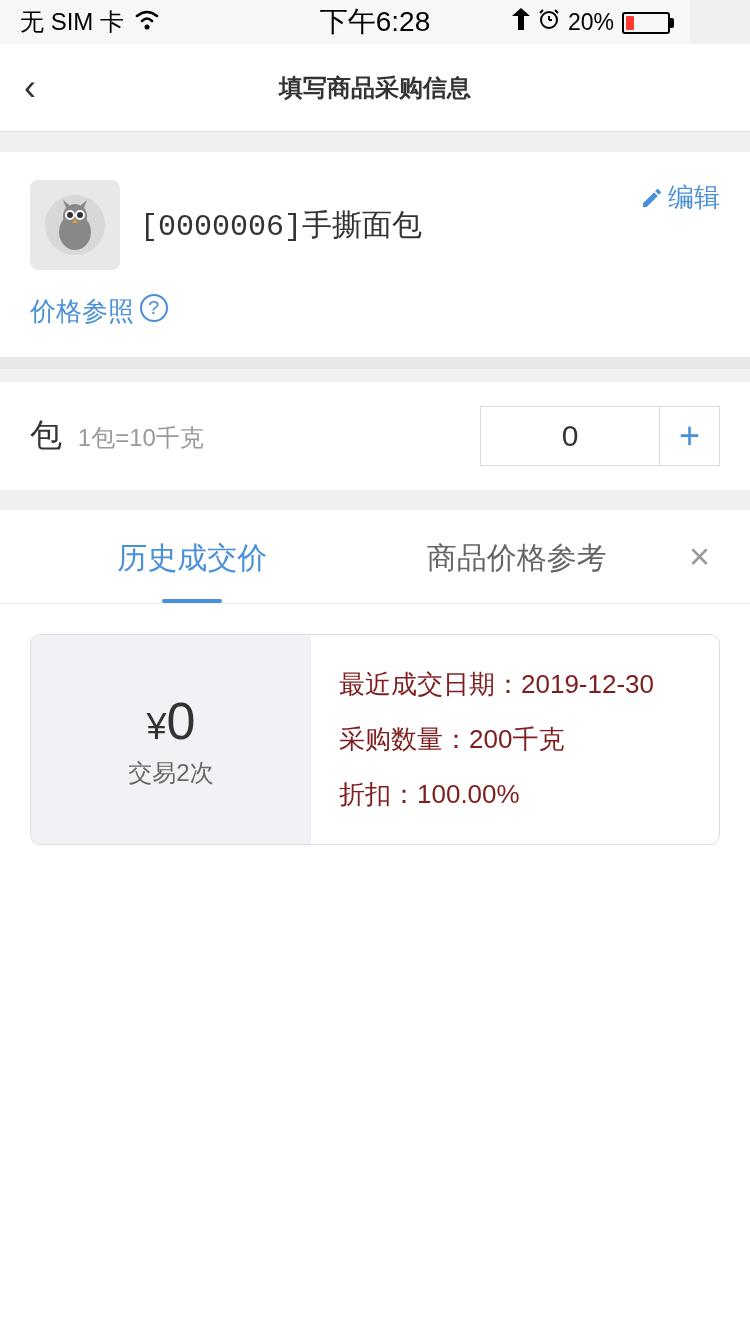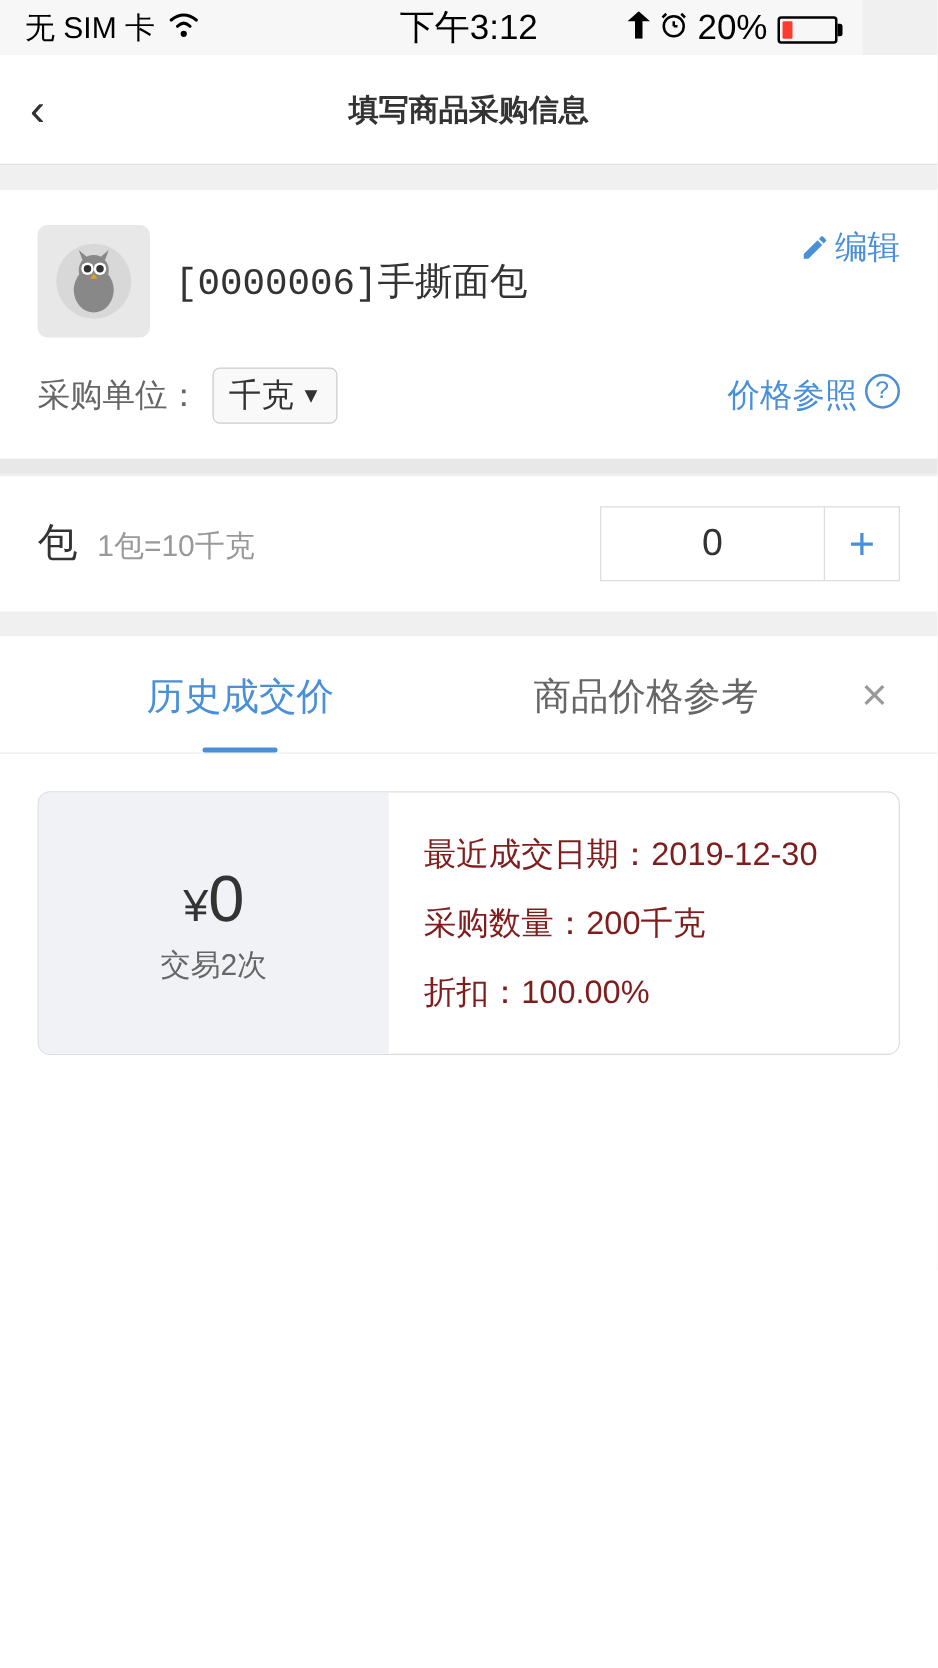--- a/index.html
+++ b/index.html
@@ -34,21 +34,21 @@
       font-size: 28px;
       font-weight: 500;
       position: absolute;
       left: 50%;
       transform: translateX(-50%);
     }
     .status-right {
       display: flex;
       align-items: center;
       gap: 8px;
-      font-size: 28px;
+      font-size: 23px;
     }
     .battery-icon {
       width: 48px;
       height: 22px;
       border: 2px solid #000;
       border-radius: 3px;
       position: relative;
       display: inline-flex;
       align-items: center;
       padding: 2px;
@@ -178,21 +178,21 @@
       display: flex;
       align-items: center;
       justify-content: center;
       font-size: 20px;
       color: #4a90d9;
     }
 
     
     .quantity-section {
       background: #fff;
-      margin-top: 2px;
+      margin-top: 13px;
       padding: 24px 30px;
       display: flex;
       align-items: center;
       justify-content: space-between;
     }
     .quantity-label-main {
       font-size: 32px;
       color: #333;
       font-weight: 500;
       margin-right: 8px;
@@ -337,21 +337,21 @@
     <span>无 SIM 卡</span>
     <span>
       <svg width="30" height="22" viewBox="0 0 30 22">
         <path d="M15 18 Q15 18 15 18" stroke="#000" stroke-width="3" fill="none"></path>
         <path d="M10 13 Q15 8 20 13" stroke="#000" stroke-width="2.5" fill="none" stroke-linecap="round"></path>
         <path d="M5 8 Q15 0 25 8" stroke="#000" stroke-width="2.5" fill="none" stroke-linecap="round"></path>
         <circle cx="15" cy="19" r="2.5" fill="#000"></circle>
       </svg>
     </span>
   </div>
-  <div class="status-center">下午3:12</div>
+  <div class="status-center">下午6:28</div>
   <div class="status-right">
     <span>
       <svg width="18" height="22" viewBox="0 0 18 22">
         <path d="M9 0 L18 8 L12 8 L12 22 L6 22 L6 8 L0 8 Z" fill="#000"></path>
       </svg>
     </span>
     <span>
       <svg width="22" height="22" viewBox="0 0 22 22">
         <circle cx="11" cy="12" r="8" stroke="#000" stroke-width="2" fill="none"></circle>
         <line x1="11" y1="8" x2="11" y2="12" stroke="#000" stroke-width="2"></line>
@@ -400,27 +400,20 @@
       <span class="product-name">[0000006]手撕面包</span>
     </div>
     <span class="edit-link">
       <svg width="24" height="24" viewBox="0 0 24 24">
         <path d="M3 17.25V21h3.75L17.81 9.94l-3.75-3.75L3 17.25zM20.71 7.04c.39-.39.39-1.02 0-1.41l-2.34-2.34c-.39-.39-1.02-.39-1.41 0l-1.83 1.83 3.75 3.75 1.83-1.83z" fill="#4a90d9"></path>
       </svg>
       <span>编辑</span>
     </span>
   </div>
   <div class="product-unit-row">
-    <div style="display:flex;align-items:center;gap:10px;">
-      <span class="unit-label">采购单位：</span>
-      <div class="unit-select">
-        <span>千克</span>
-        <span>▾</span>
-      </div>
-    </div>
     <div class="price-ref">
       <span>价格参照</span>
       <div class="price-ref-circle">
         <span>?</span>
       </div>
     </div>
   </div>
 </div>
 
 <div style="height:12px;background:#e8e8e8;"></div>

